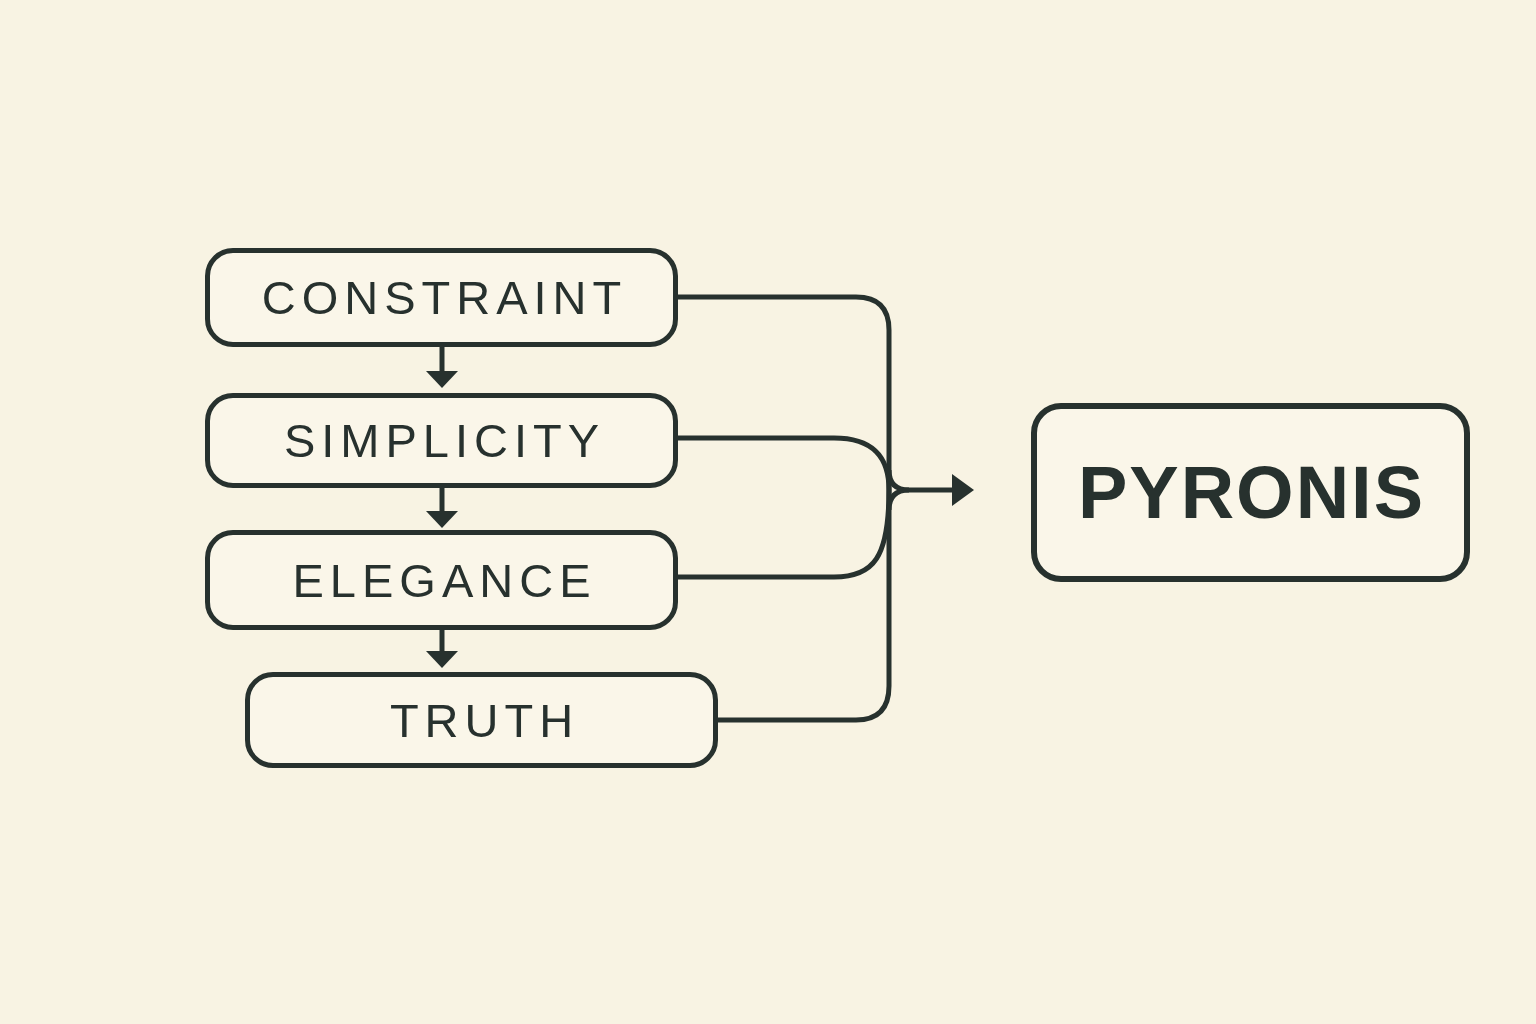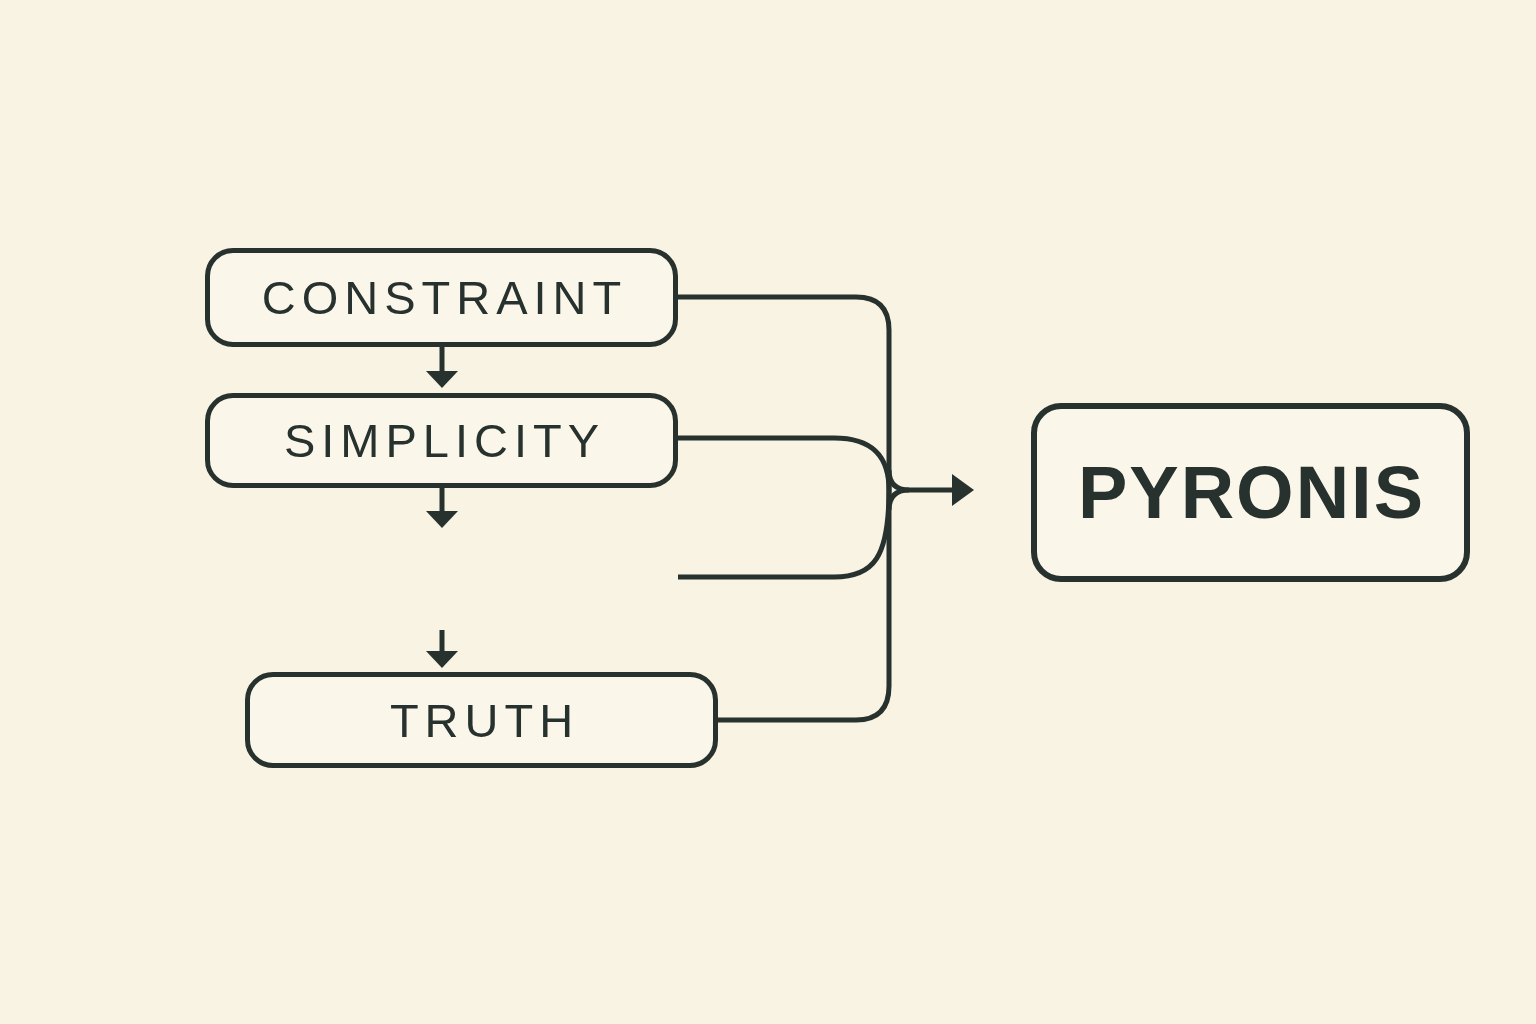--- a/index.html
+++ b/index.html
@@ -106,20 +106,23 @@
   </svg>
 
   <div class="node" id="node-constraint">
     <span class="node-label">CONSTRAINT</span>
   </div>
 
   <div class="node" id="node-simplicity">
     <span class="node-label">SIMPLICITY</span>
   </div>
 
+  <div class="node" id="node-elegance">
+    <span class="node-label">ELEGANCE</span>
+  </div>
 
   <div class="node" id="node-truth">
     <span class="node-label">TRUTH</span>
   </div>
 
   <div class="target-node" id="node-pyronis">
     <span class="target-label">PYRONIS</span>
   </div>
 
 </div>

